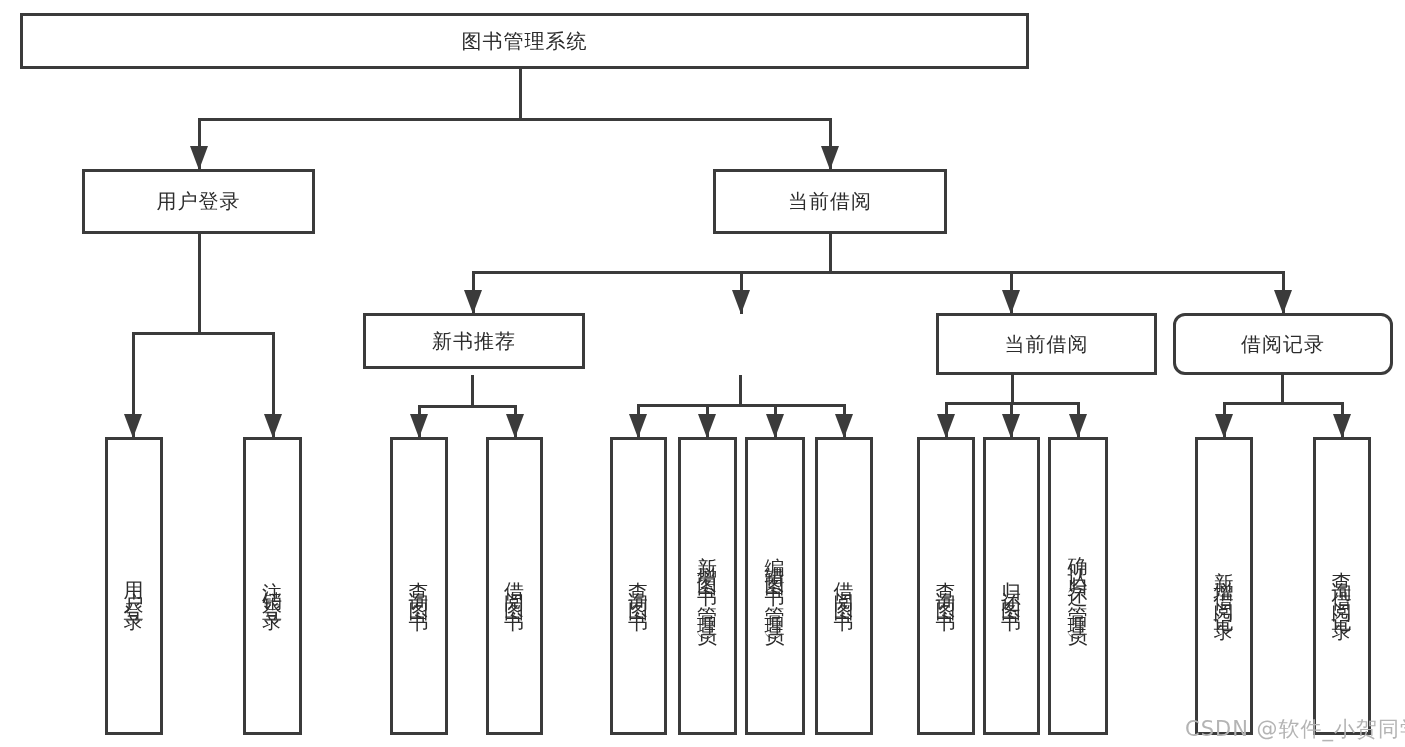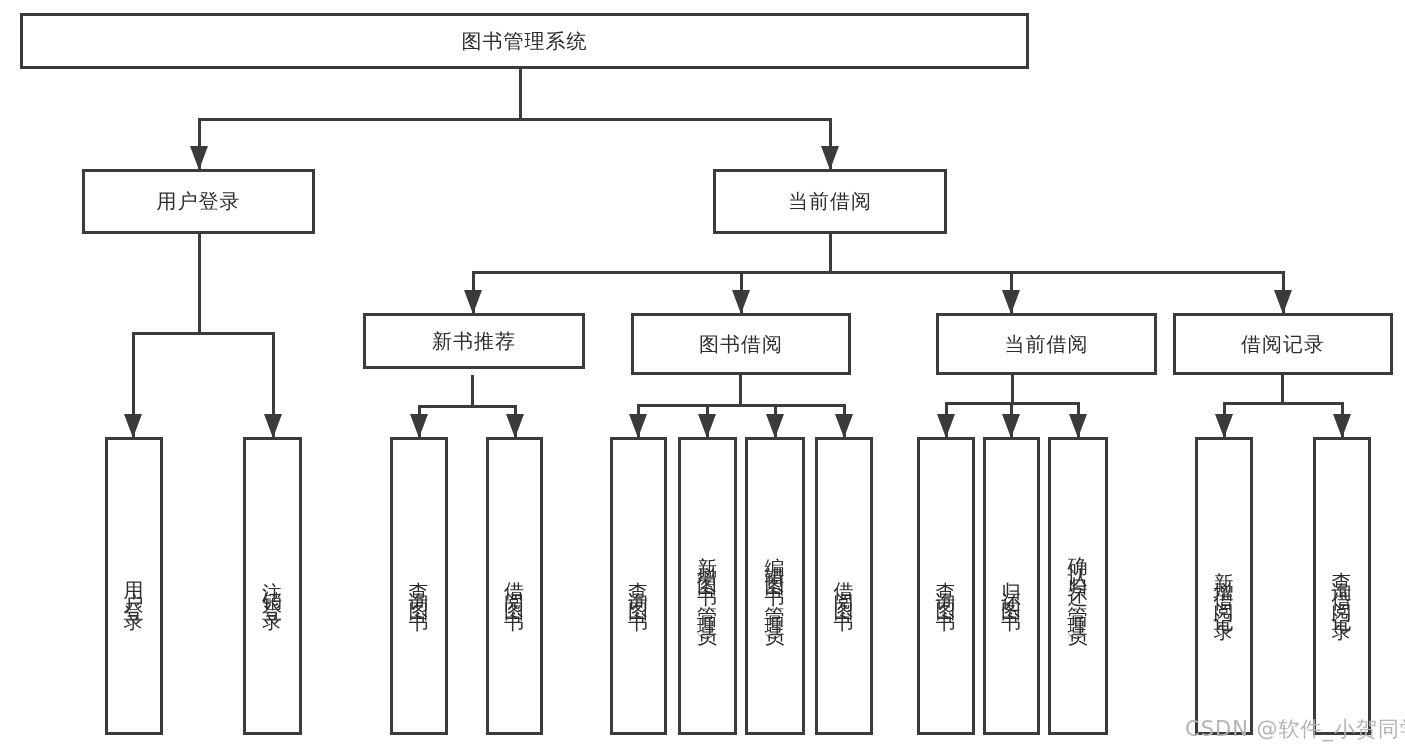--- a/index.html
+++ b/index.html
@@ -110,23 +110,22 @@
   <div class="lv" style="left:1341px;top:405px;height:32px;"></div>
   <div class="ar" style="left:1215px;top:414px;"></div>
   <div class="ar" style="left:1333px;top:414px;"></div>
 
   <div class="box" style="left:20px;top:13px;width:1009px;height:56px;">图书管理系统</div>
 
   <div class="box" style="left:82px;top:169px;width:233px;height:65px;">用户登录</div>
   <div class="box" style="left:713px;top:169px;width:234px;height:65px;">当前借阅</div>
 
   <div class="box" style="left:363px;top:313px;width:222px;height:56px;">新书推荐</div>
-  <div class="box" style="left:631px;top:313px;width:220px;height:62px;">图书借阅</div>
   <div class="box" style="left:904px;top:313px;width:221px;height:62px;margin-left:32px;">当前借阅</div>
-  <div class="box" style="left:1173px;top:313px;width:220px;height:62px;">借阅记录</div>
+  <div class="box" style="left:1173px;top:313px;width:220px;height:62px;border-radius:12px;">借阅记录</div>
 
   <div class="box vbox" style="left:105px;top:437px;width:58px;height:298px;">
     <span class="vlabel">用户登录</span>
   </div>
   <div class="box vbox" style="left:243px;top:437px;width:59px;height:298px;">
     <span class="vlabel">注销登录</span>
   </div>
 
   <div class="box vbox" style="left:390px;top:437px;width:58px;height:298px;">
     <span class="vlabel">查询图书</span>

